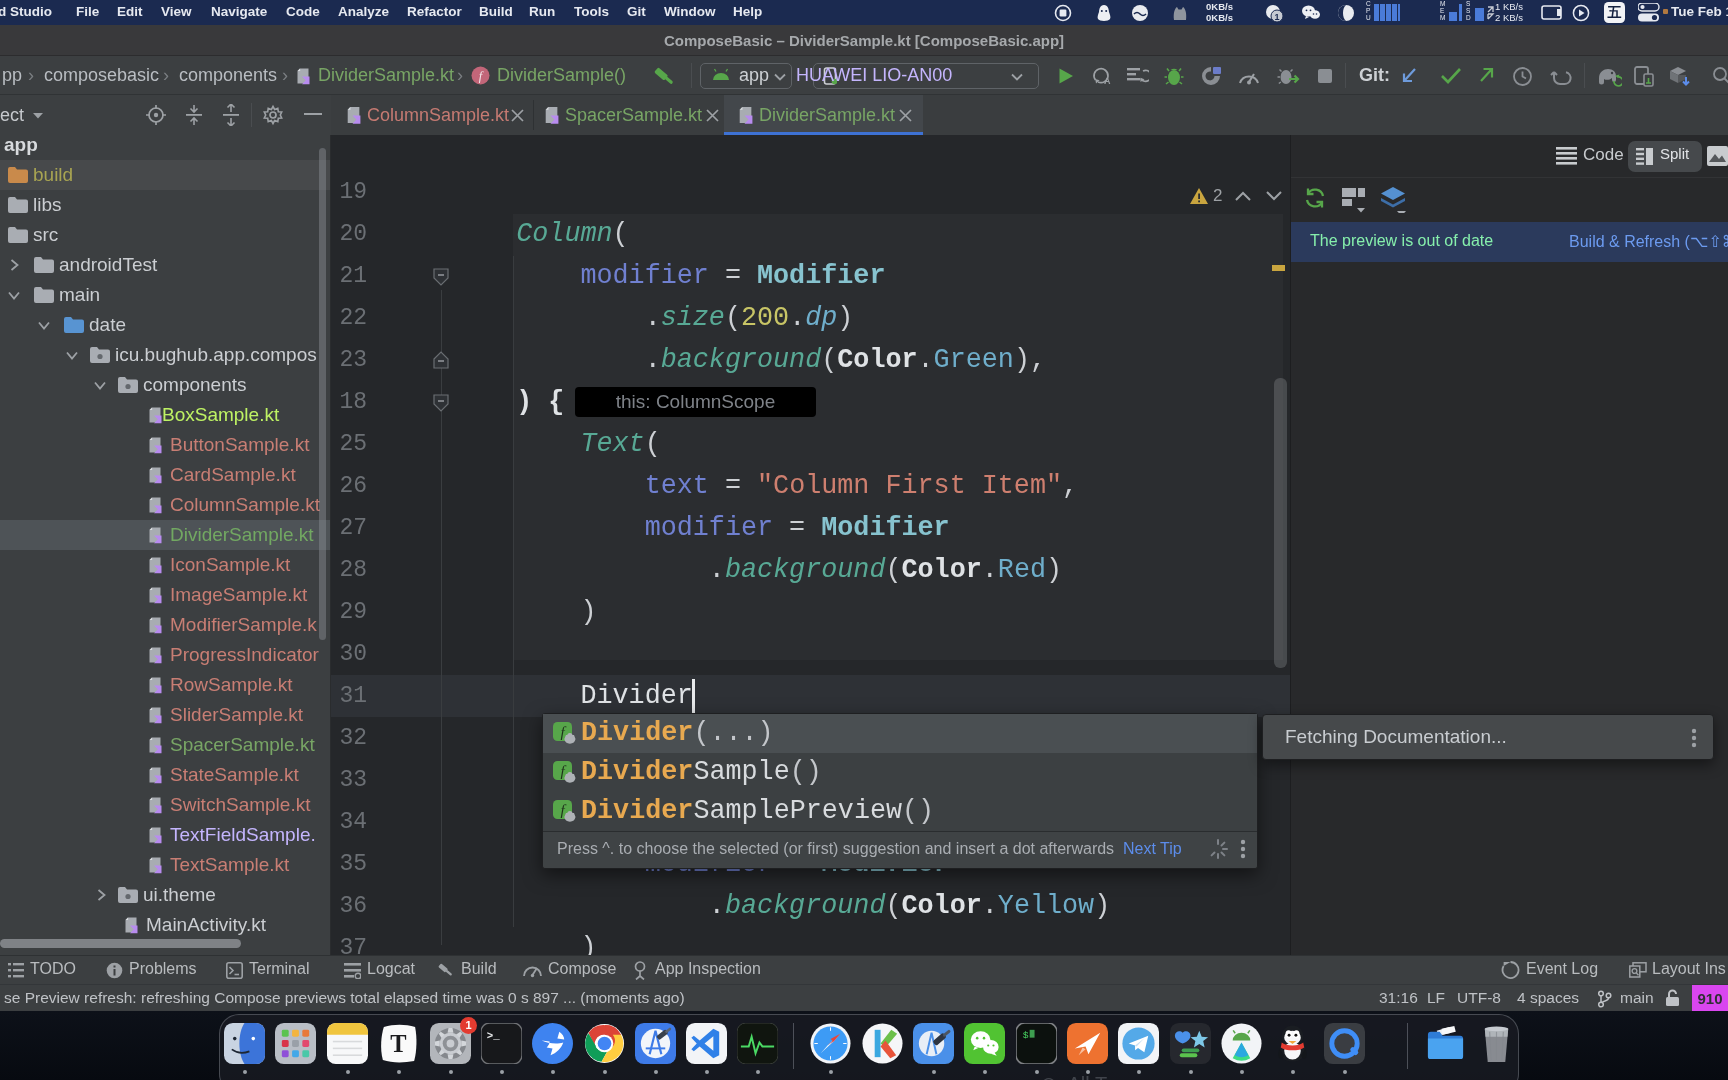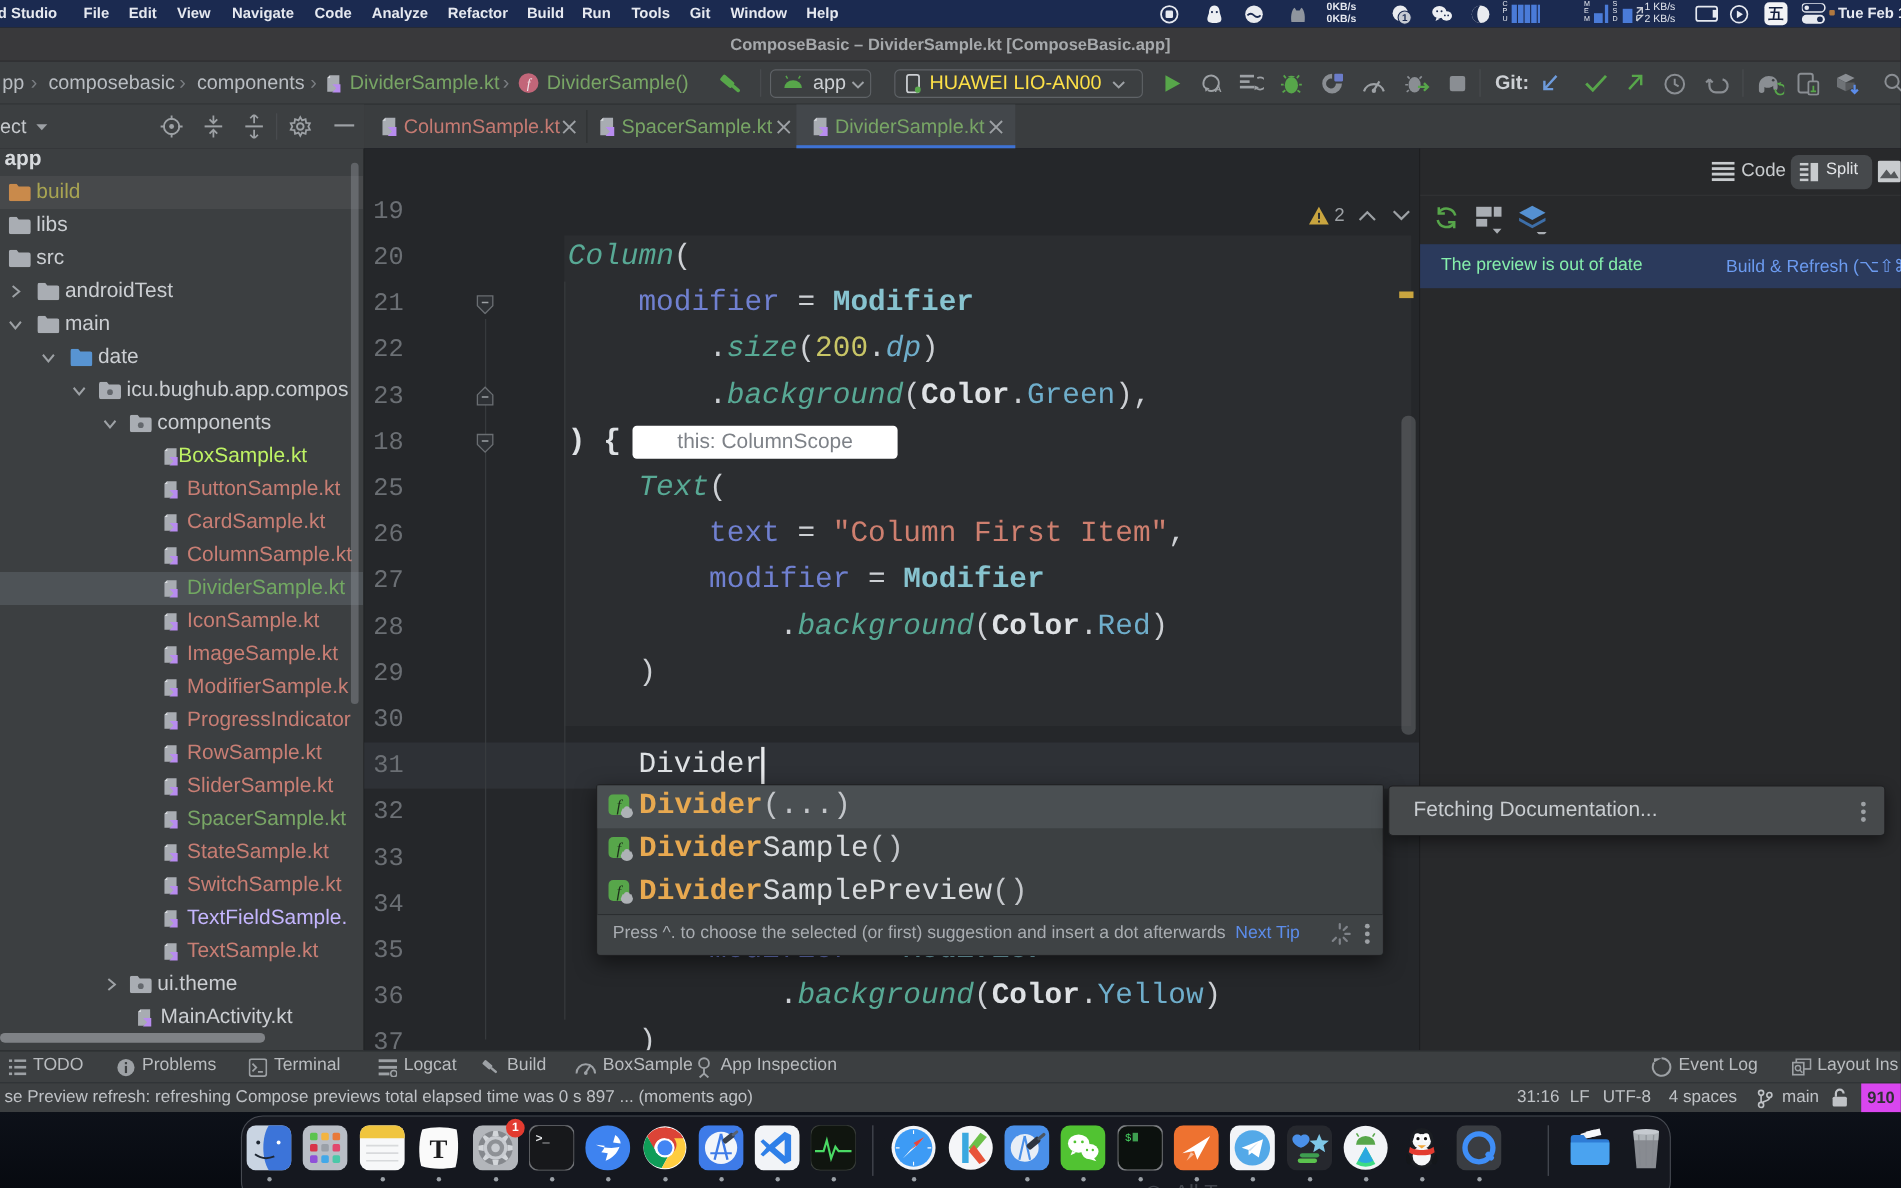--- a/index.html
+++ b/index.html
@@ -184,21 +184,21 @@
 <span class="t" style="left:739px;color:#CDD0D4">app</span>
 <svg style="position:absolute;left:774px;top:17px" width="12" height="8" viewBox="0 0 12 8">
         <path d="M1 1.5 L6 6.5 L11 1.5" stroke="#9DA1A5" stroke-width="1.8" fill="none"></path>
       </svg>
 
 <div class="chip" style="left:813px;width:226px"></div>
 <svg style="position:absolute;left:823px;top:11px" width="14" height="18" viewBox="0 0 14 18">
         <rect x="1.5" y="1" width="11" height="16" rx="2" fill="none" stroke="#CDD0D4" stroke-width="1.6"></rect>
         <circle cx="11.5" cy="14.5" r="2.8" fill="#57A64A"></circle>
       </svg>
-<span class="t" style="left:845px;color:#fde047">HUAWEI LIO-AN00</span>
+<span class="t" style="left:796px;color:#c4b5fd">HUAWEI LIO-AN00</span>
 <svg style="position:absolute;left:1011px;top:17px" width="12" height="8" viewBox="0 0 12 8">
         <path d="M1 1.5 L6 6.5 L11 1.5" stroke="#9DA1A5" stroke-width="1.8" fill="none"></path>
       </svg>
 
 <svg style="position:absolute;left:1057px;top:11px" width="18" height="18" viewBox="0 0 18 18">
         <path d="M2.5 1.5 L16 9 L2.5 16.5 Z" fill="#57A64A"></path>
       </svg>
 <svg style="position:absolute;left:1092px;top:10px" width="21" height="19" viewBox="0 0 21 19">
         <path d="M3.5 14 A7 7 0 1 1 6 16" stroke="#9DA1A5" stroke-width="1.7" fill="none"></path>
         <path d="M4 17.5 L3.2 13 L7.6 14.3 Z" fill="#9DA1A5"></path>
@@ -591,21 +591,21 @@
 <svg style="position:absolute;left:101px;top:258px" width="18" height="19" viewBox="0 0 18 19">
         <path d="M2 2 L16 2 L16 11 L9 18 L2 11 Z" fill="#2E3135" stroke="#6A6E72" stroke-width="1.2"></path>
         <line x1="6" y1="8" x2="12" y2="8" stroke="#9DA1A5" stroke-width="1.4"></line>
       </svg>
 
 <div class="cl" style="top:78px">    <span class="teal it">Column</span>(</div>
 <div class="cl" style="top:120px">        <span class="param">modifier</span> = <span class="cyan bld">Modifier</span></div>
 <div class="cl" style="top:162px">            .<span class="teal it">size</span>(<span class="num">200</span>.<span class="scyan it">dp</span>)</div>
 <div class="cl" style="top:204px">            .<span class="teal it">background</span>(<span class="wht bld">Color</span>.<span class="scyan">Green</span>),</div>
 <div class="cl" style="top:246px">    <span class="wht bld">) {</span></div>
-<div style="position:absolute;left:244px;top:252px;width:241px;height:30px;background:#ffffff;border-radius:4px;color:#7E8288;font-size:19px;line-height:30px;text-align:center">this: ColumnScope</div>
+<div style="position:absolute;left:244px;top:252px;width:241px;height:30px;background:#000000;border-radius:4px;color:#7E8288;font-size:19px;line-height:30px;text-align:center">this: ColumnScope</div>
 <div class="cl" style="top:288px">        <span class="teal it">Text</span>(</div>
 <div class="cl" style="top:330px">            <span class="param">text</span> = <span class="str">"Column First Item"</span>,</div>
 <div class="cl" style="top:372px">            <span class="param">modifier</span> = <span class="cyan bld">Modifier</span></div>
 <div class="cl" style="top:414px">                .<span class="teal it">background</span>(<span class="wht bld">Color</span>.<span class="scyan">Red</span>)</div>
 <div class="cl" style="top:456px">        )</div>
 <div class="cl" style="top:540px">        <span class="wht">Divider</span></div>
 <div class="cl" style="top:708px">            <span class="param">modifier</span> = <span class="cyan bld">Modifier</span></div>
 <div class="cl" style="top:750px">                .<span class="teal it">background</span>(<span class="wht bld">Color</span>.<span class="scyan">Yellow</span>)</div>
 <div class="cl" style="top:792px">        )</div>
 
@@ -770,21 +770,21 @@
           <rect x="1" y="6" width="9" height="4.6" rx="1" fill="#9DA1A5"></rect>
           <rect x="9.5" y="7.2" width="7" height="2.3" rx="1" fill="#9DA1A5"></rect>
         </g>
       </svg>
 <span style="left:461px">Build</span>
 <svg style="position:absolute;left:523px;top:6px" width="19" height="16" viewBox="0 0 19 16">
         <path d="M1 14 A8.5 8.5 0 0 1 18 14" stroke="#9DA1A5" stroke-width="1.8" fill="none"></path>
         <line x1="9.5" y1="13" x2="14" y2="6" stroke="#9DA1A5" stroke-width="1.8"></line>
         <circle cx="9.5" cy="13.5" r="1.7" fill="#9DA1A5"></circle>
       </svg>
-<span style="left:548px">BoxSample</span>
+<span style="left:548px">Compose</span>
 <svg style="position:absolute;left:632px;top:5px" width="16" height="19" viewBox="0 0 16 19">
         <circle cx="8" cy="5.5" r="4.5" fill="none" stroke="#9DA1A5" stroke-width="1.7"></circle>
         <path d="M8 10 L8 15 M4 18.5 L8 15 L12 18.5" stroke="#9DA1A5" stroke-width="1.7" fill="none"></path>
       </svg>
 <span style="left:655px">App Inspection</span>
 <svg style="position:absolute;left:1501px;top:5px" width="19" height="19" viewBox="0 0 19 19">
         <path d="M9.5 1 A8 8 0 1 1 2.6 5" fill="none" stroke="#9DA1A5" stroke-width="1.8"></path>
         <path d="M9.5 1 L2.6 5 L2.6 1 Z" fill="#9DA1A5"></path>
       </svg>
 <span style="left:1526px">Event Log</span>

